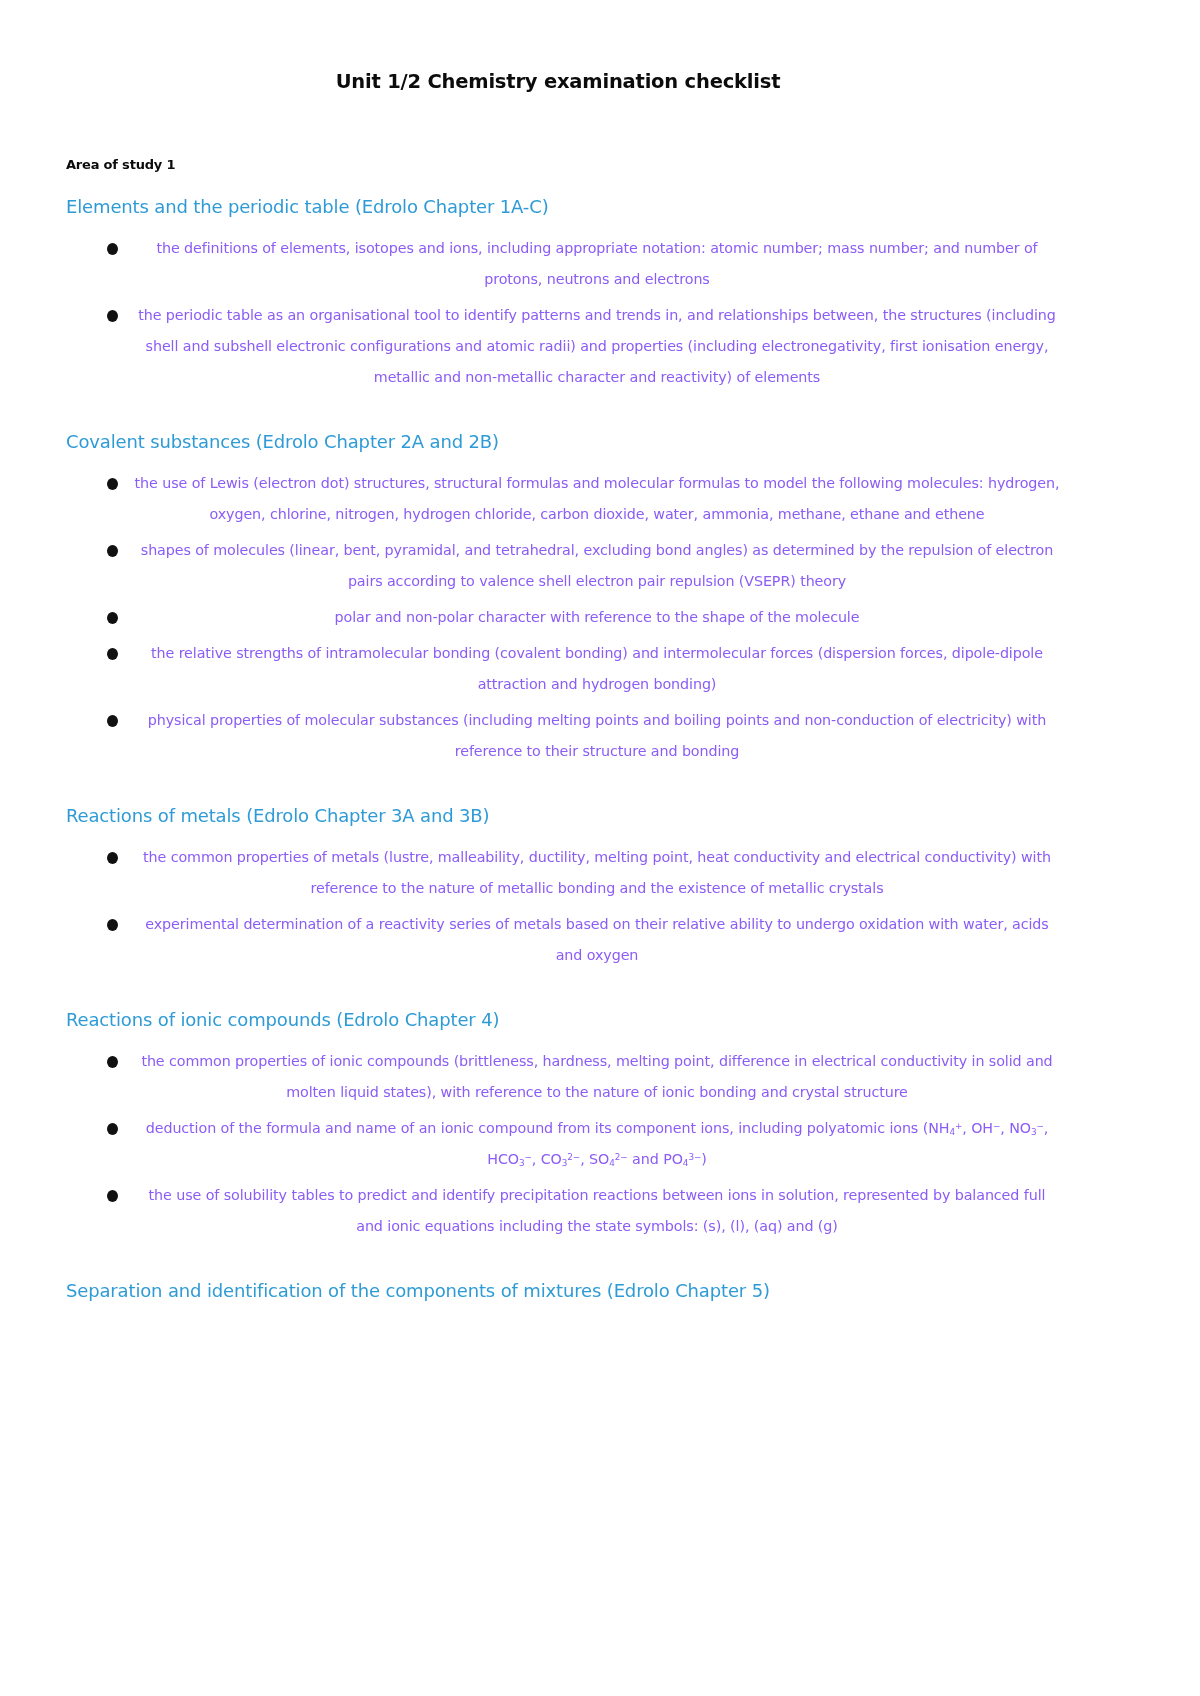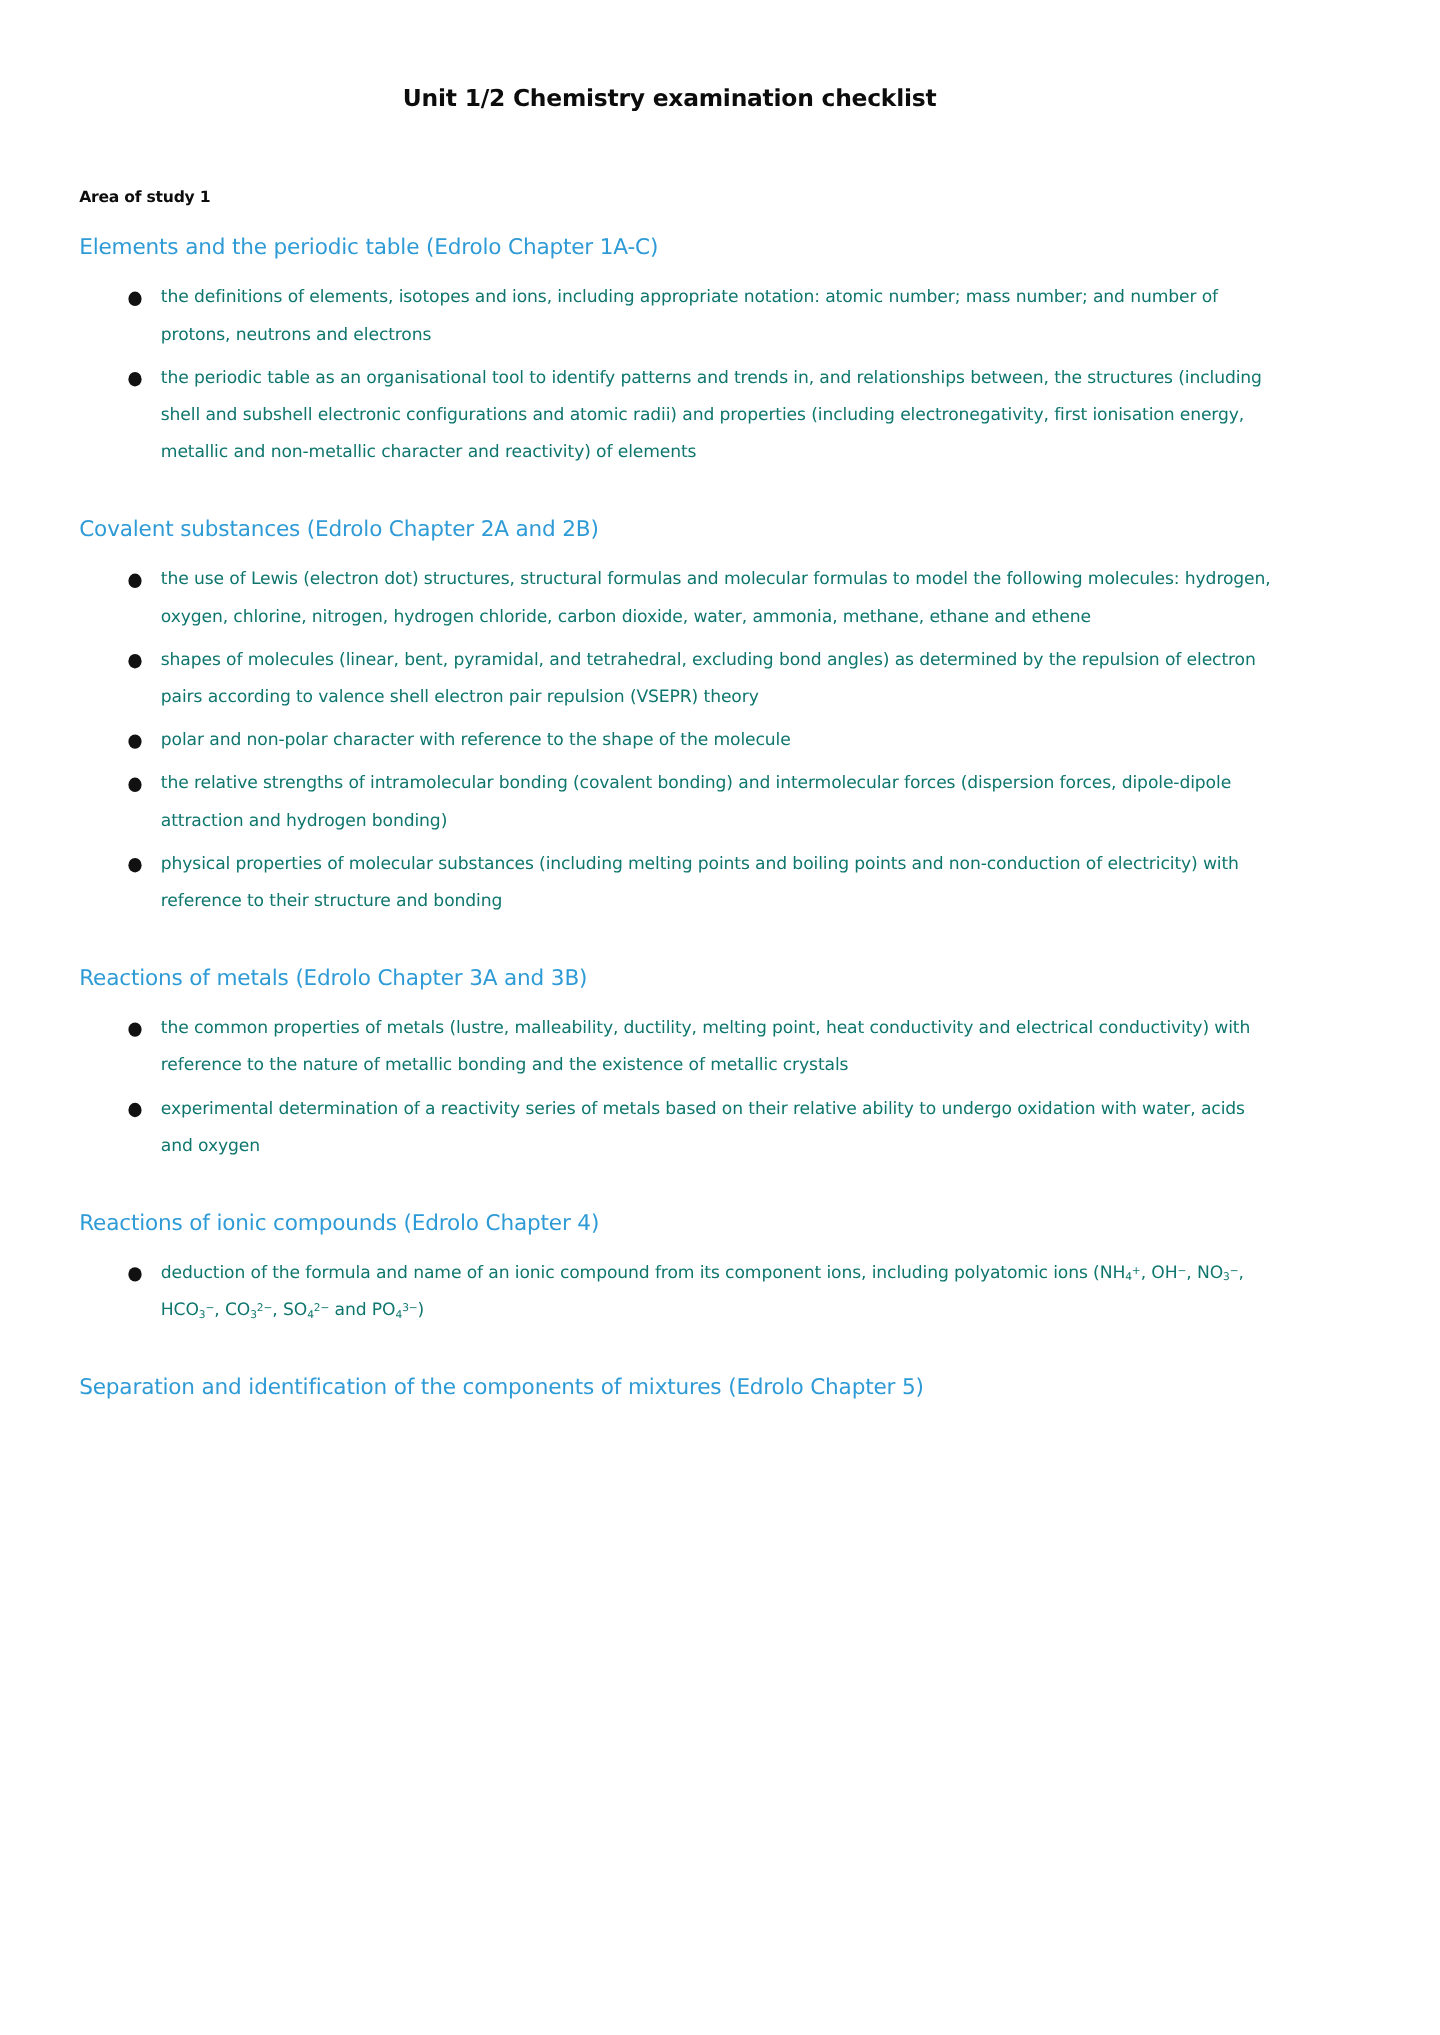--- a/index.html
+++ b/index.html
@@ -47,21 +47,22 @@
     margin: 16px 0 0 0;
     padding: 0;
   }
   .bullets li {
     position: relative;
     padding-left: 68px;
     font-size: 14.3px;
     line-height: 31px;
     letter-spacing: -0.1px;
     margin-bottom: 5px;
-    color: #0f766e;
+    color: #8b5cf6;
+    text-align: center;
   }
   .bullets li .dot {
     position: absolute;
     left: 41px;
     top: 10px;
     width: 11px;
     height: 12px;
     background: #111111;
     border-radius: 50%;
   }
@@ -94,18 +95,20 @@
   </ul>
 
   <h3 class="section-heading">Reactions of metals (Edrolo Chapter 3A and 3B)</h3>
   <ul class="bullets">
     <li><span class="dot"></span><span>the common properties of metals (lustre, malleability, ductility, melting point, heat conductivity and electrical conductivity) with reference to the nature of metallic bonding and the existence of metallic crystals</span></li>
     <li><span class="dot"></span><span>experimental determination of a reactivity series of metals based on their relative ability to undergo oxidation with water, acids and oxygen</span></li>
   </ul>
 
   <h3 class="section-heading">Reactions of ionic compounds (Edrolo Chapter 4)</h3>
   <ul class="bullets">
+    <li><span class="dot"></span><span>the common properties of ionic compounds (brittleness, hardness, melting point, difference in electrical conductivity in solid and molten liquid states), with reference to the nature of ionic bonding and crystal structure</span></li>
     <li><span class="dot"></span><span id="formula-item">deduction of the formula and name of an ionic compound from its component ions, including polyatomic ions (<span class="fml">NH<sub>4</sub><sup>+</sup></span>, <span class="fml">OH<sup>−</sup></span>, <span class="fml">NO<sub>3</sub><sup>−</sup></span>, <span class="fml">HCO<sub>3</sub><sup>−</sup></span>, <span class="fml">CO<sub>3</sub><sup>2−</sup></span>, <span class="fml">SO<sub>4</sub><sup>2−</sup></span> and <span class="fml">PO<sub>4</sub><sup>3−</sup></span>)</span></li>
+    <li><span class="dot"></span><span>the use of solubility tables to predict and identify precipitation reactions between ions in solution, represented by balanced full and ionic equations including the state symbols: (s), (l), (aq) and (g)</span></li>
   </ul>
 
   <h3 class="section-heading">Separation and identification of the components of mixtures (Edrolo Chapter 5)</h3>
 
 </div>
 
 </body></html>

